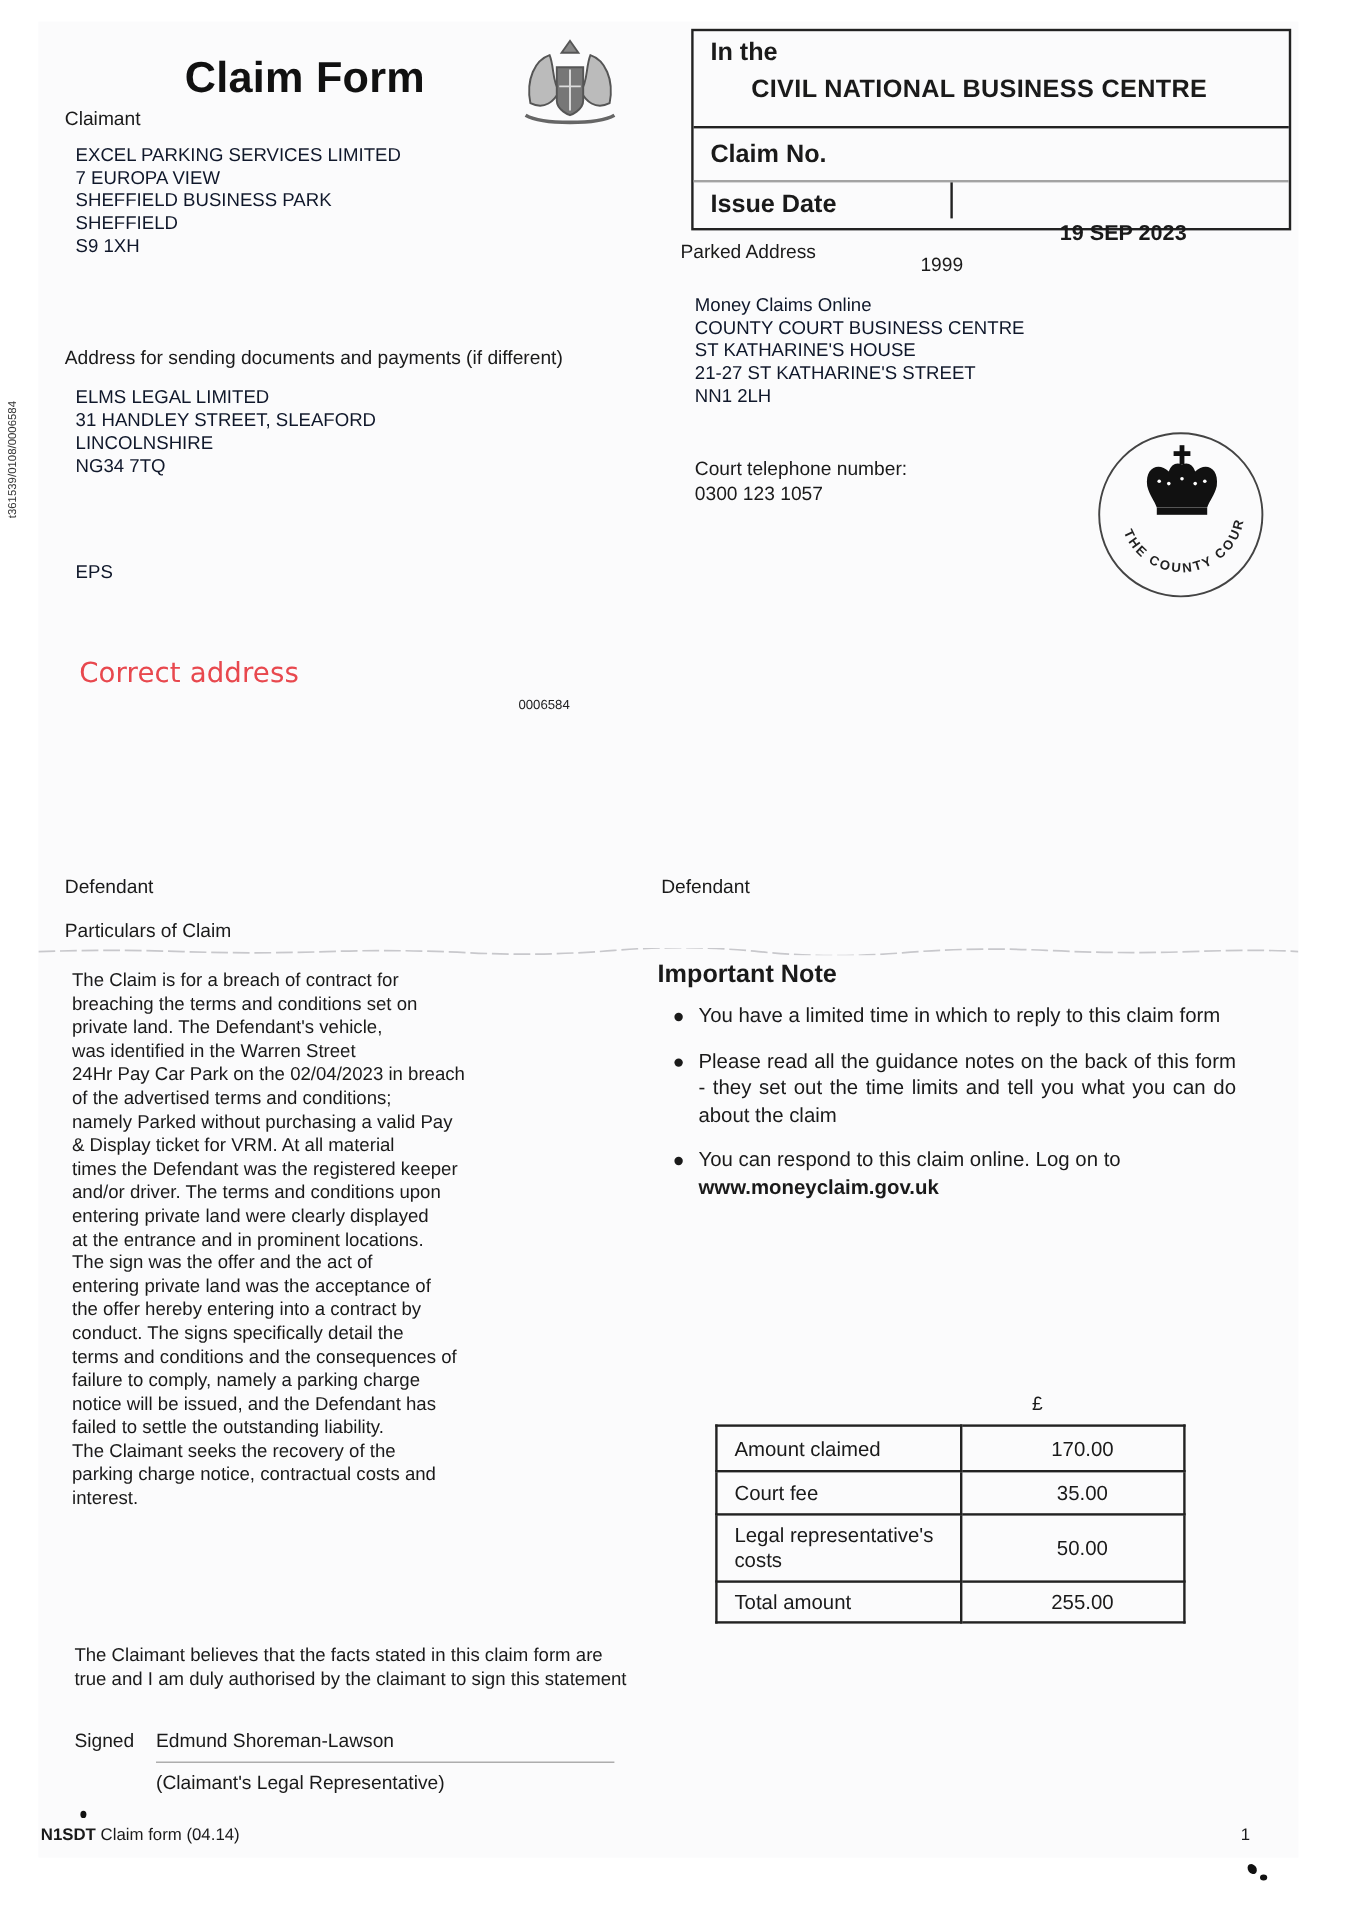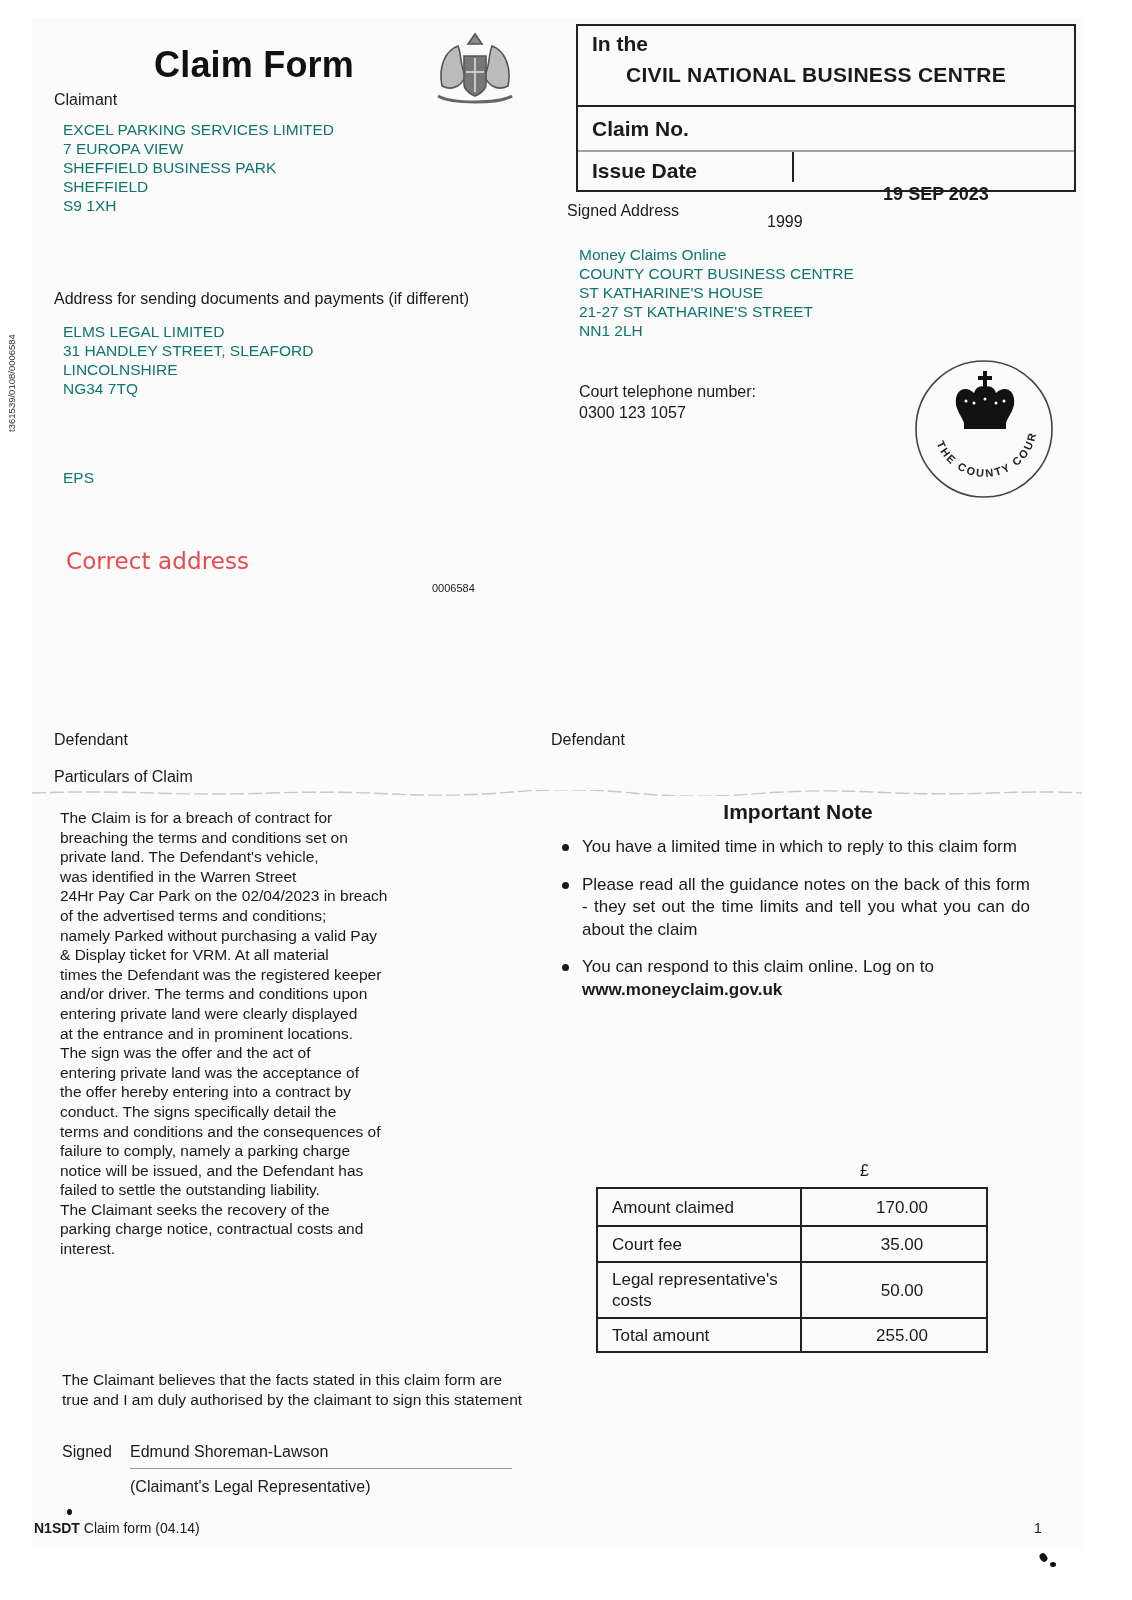--- a/index.html
+++ b/index.html
@@ -6,21 +6,21 @@
   html, body { width: 1132px; height: 1600px; background: #ffffff; overflow: hidden; }
   body { position: relative; font-family: "Liberation Sans", sans-serif; color: #1a1a1a; }
 
   .page-shade { position: absolute; left: 32px; top: 18px; width: 1050px; height: 1530px; background: #fbfbfc; }
   .abs { position: absolute; }
 
   .title { left: 154px; top: 44px; font-size: 36px; font-weight: bold; letter-spacing: 0.2px; color: #111; }
   .crest { left: 432px; top: 26px; width: 86px; height: 84px; }
 
   .label { font-size: 16px; color: #1a1a1a; }
-  .addr { font-size: 15.5px; line-height: 19px; color: #0f766e; text-transform: none; }
+  .addr { font-size: 15.5px; line-height: 19px; color: #0f172a; text-transform: none; }
 
   .side-ref { left: 0px; top: 318px; width: 22px; height: 130px; }
   .side-ref span { position: absolute; left: 11px; top: 65px; transform: translate(-50%, -50%) rotate(-90deg); white-space: nowrap; font-size: 9.5px; color: #333; }
 
   
   .court-box { left: 576px; top: 24px; width: 500px; height: 168px; border: 2px solid #222; }
   .court-box .row1 { position: absolute; left: 0; top: 0; width: 100%; height: 81px; border-bottom: 2px solid #222; text-align: center; }
   .court-box .row2 { position: absolute; left: 0; top: 81px; width: 100%; height: 45px; border-bottom: 2px solid #a3a3a3; }
   .court-box .row3 { position: absolute; left: 0; top: 126px; width: 100%; height: 30px; }
   .court-box .in-the { position: absolute; left: 14px; top: 6px; font-size: 21px; font-weight: bold; }
@@ -32,21 +32,21 @@
 
   .seal { left: 914px; top: 357px; width: 146px; height: 146px; }
 
   .correct { left: 66px; top: 548px; font-size: 23px; color: #e8484e; font-family: "DejaVu Sans", sans-serif; font-weight: normal; letter-spacing: 0.1px; }
   .refnum { left: 432px; top: 582px; font-size: 11px; color: #222; }
 
   .tear { left: 32px; top: 790px; width: 1050px; height: 6px; }
 
   .particulars { left: 60px; top: 808px; width: 370px; font-size: 15.5px; line-height: 19.6px; color: #1a1a1a; white-space: pre-line; }
 
-  .note-title { left: 548px; top: 800px; width: 500px; text-align: center; font-size: 21px; font-weight: bold; }
+  .note-title { left: 548px; top: 800px; width: 500px; font-size: 21px; font-weight: bold; }
   .notes { left: 560px; top: 836px; width: 470px; }
   .note { position: relative; padding-left: 22px; font-size: 17px; line-height: 22.5px; text-align: justify; margin-bottom: 15px; }
   .note .bullet { position: absolute; left: 2px; top: 8px; width: 7px; height: 7px; border-radius: 50%; background: #1a1a1a; }
   .note .link { font-weight: bold; display: block; }
 
   .pound { left: 860px; top: 1162px; font-size: 16px; }
   .amounts { left: 596px; top: 1187px; width: 392px; border-collapse: collapse; }
   .amounts td { border: 2px solid #222; font-size: 17px; line-height: 21px; padding: 0 14px; vertical-align: middle; }
   .amounts td.lbl { width: 204px; }
   .amounts td.val { text-align: center; padding-left: 30px; }
@@ -116,21 +116,21 @@
   <div class="row2">
     <div class="claim-no">Claim No.</div>
   </div>
   <div class="row3">
     <div class="issue-label">Issue Date</div>
     <div class="issue-div"></div>
     <div class="issue-val">19 SEP 2023</div>
   </div>
 </div>
 
-<div class="abs label" style="left:567px; top:202px;">Signed Address</div>
+<div class="abs label" style="left:567px; top:202px;">Parked Address</div>
 <div class="abs label" style="left:767px; top:213px;">1999</div>
 
 <div class="abs addr" style="left:579px; top:245px;">
   <div>Money Claims Online</div>
   <div>COUNTY COURT BUSINESS CENTRE</div>
   <div>ST KATHARINE'S HOUSE</div>
   <div>21-27 ST KATHARINE'S STREET</div>
   <div>NN1 2LH</div>
 </div>
 

